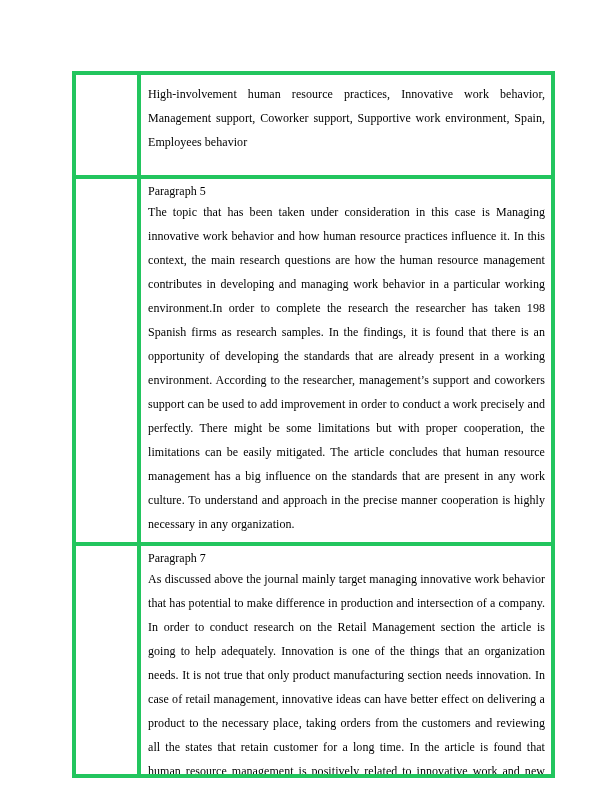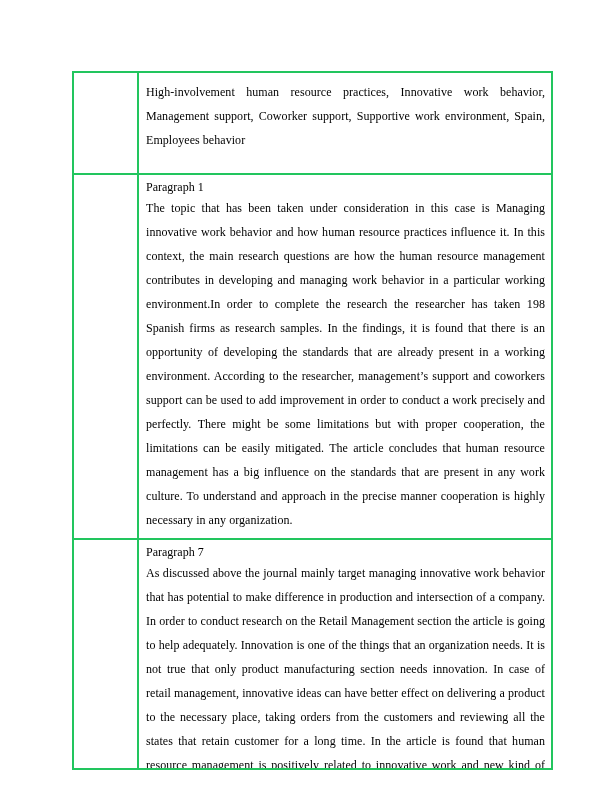--- a/index.html
+++ b/index.html
@@ -26,21 +26,21 @@
   
   .doc-table {
     position: absolute;
     left: 72px;
     top: 71px;
     width: 479px;
     border-collapse: collapse;
     table-layout: fixed;
   }
   .doc-table td {
-    border: 2px solid #22c55e;
+    border: 4px solid #22c55e;
     vertical-align: top;
     padding: 0;
   }
   .col-empty { width: 65px; }
   .col-text  { width: 414px; }
 
   .cell-pad {
     padding: 6px 6px 6px 7px;
   }
 
@@ -101,21 +101,21 @@
       </tr>
 
       <tr class="row-p1">
         <td>
           <div class="cell-pad">
             <div class="body-text"></div>
           </div>
         </td>
         <td>
           <div class="cell-pad">
-            <div class="para-label">Paragraph 1</div>
+            <div class="para-label">Paragraph 5</div>
             <p class="body-text last-line-natural">The topic that has been taken under consideration in this case is Managing innovative work behavior and how human resource practices influence it. In this context, the main research questions are how the human resource management contributes in developing and managing work behavior in a particular working environment.In order to complete the research the researcher has taken 198 Spanish firms as research samples. In the findings, it is found that there is an opportunity of developing the standards that are already present in a working environment. According to the researcher, management’s support and coworkers support can be used to add improvement in order to conduct a work precisely and perfectly. There might be some limitations but with proper cooperation, the limitations can be easily mitigated.  The article concludes that human resource management has a big influence on the standards that are present in any work culture.  To understand and approach in the precise manner cooperation is highly necessary in any organization.</p>
           </div>
         </td>
       </tr>
 
       <tr class="row-p2">
         <td>
           <div class="cell-pad">
             <div class="body-text"></div>
           </div>

